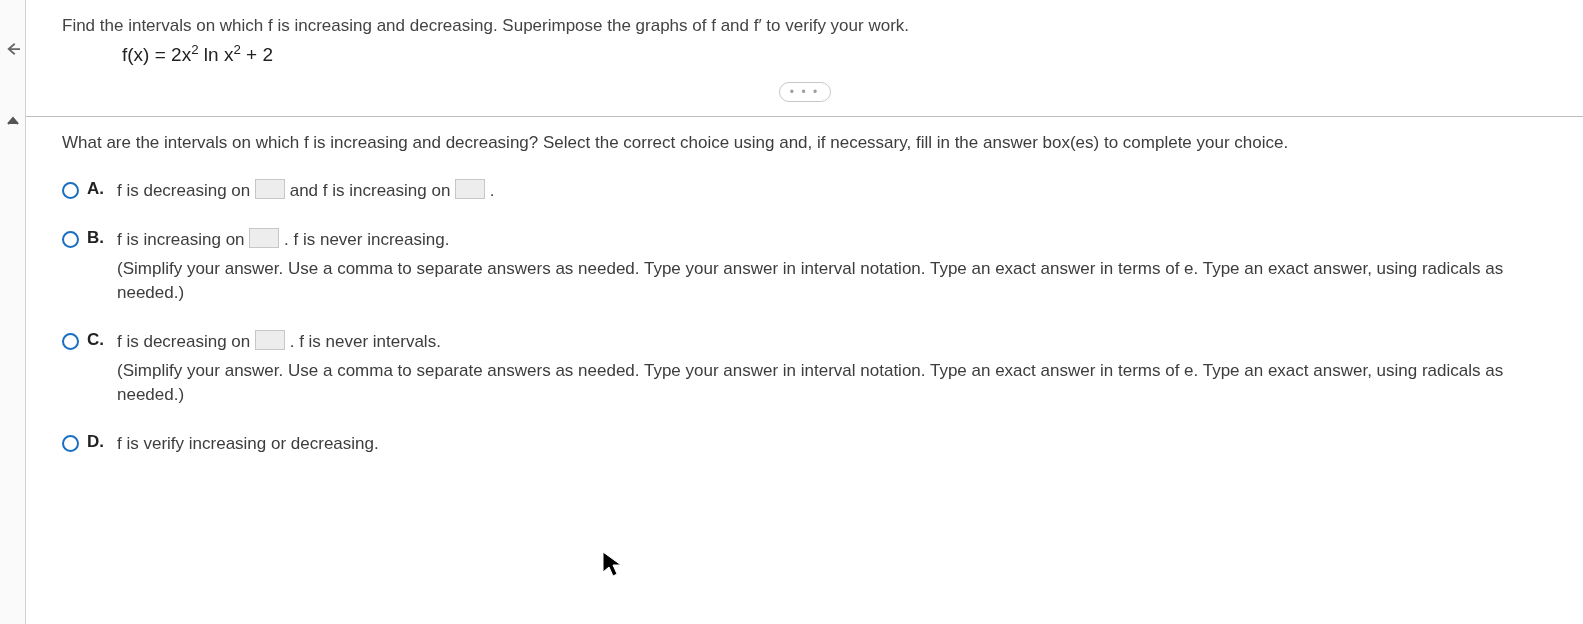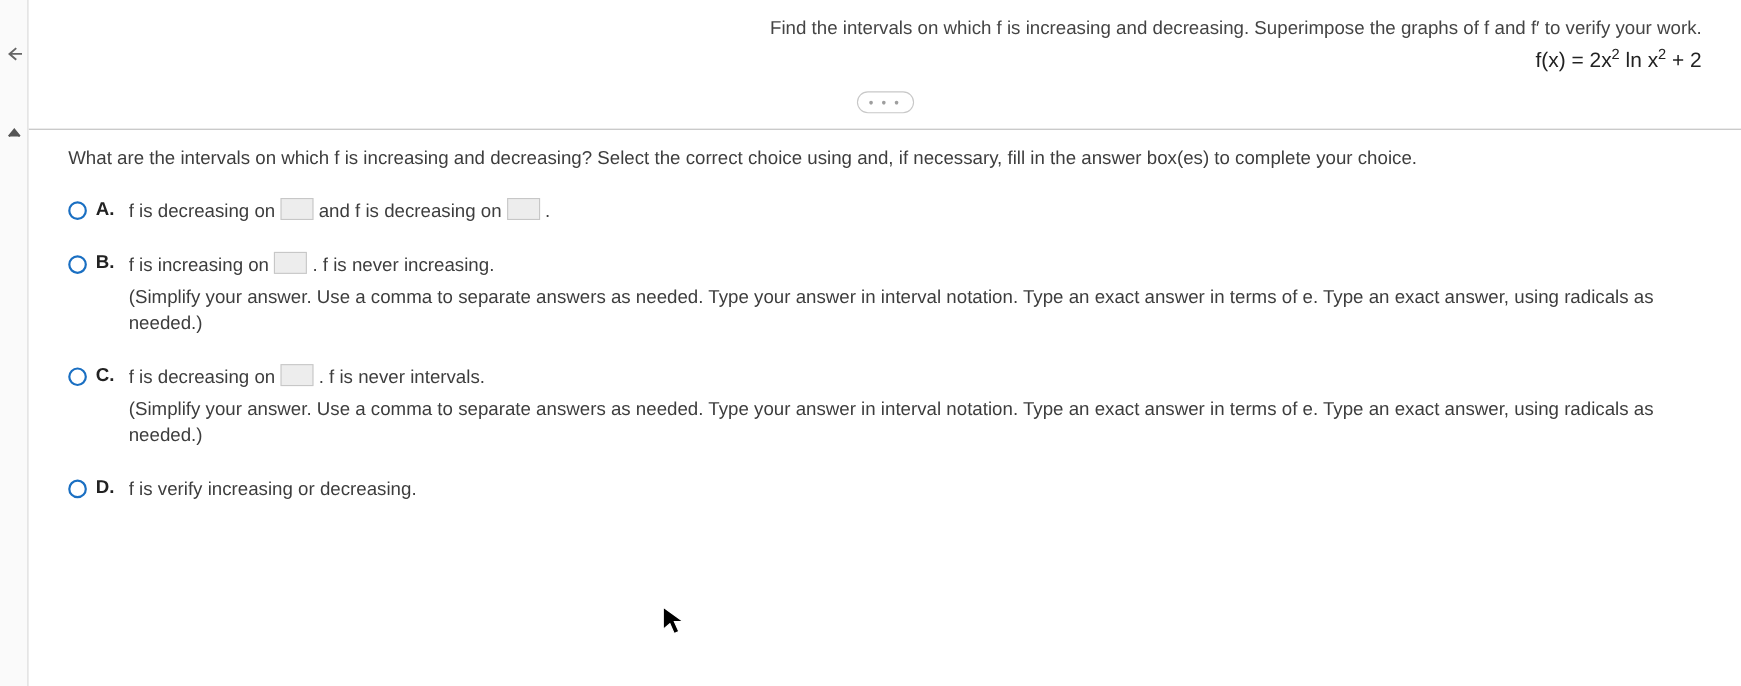--- a/index.html
+++ b/index.html
@@ -30,21 +30,20 @@
     }
     .content {
       flex: 1;
       background: #ffffff;
       padding: 0;
       overflow: hidden;
     }
     .question-block {
       padding: 16px 36px 8px 36px;
       border-bottom: 1px solid #bdbdbd;
-      text-align: right;
     }
     .prompt-line { color: #444; margin-bottom: 6px; }
     .formula {
       font-family: Liberation Sans, sans-serif;
       font-size: 19px;
       margin-left: 60px;
       color: #222;
       padding-bottom: 12px;
     }
     .formula .sup { font-size: 0.7em; vertical-align: super; }
@@ -139,21 +138,21 @@
 
   <div class="choices">
 
     <div class="choice">
       <div class="radio"></div>
       <div class="choice-letter">A.</div>
       <div class="choice-body">
         <div class="choice-line">
           <span>f is decreasing on </span>
           <span class="answer-box"></span>
-          <span> and f is decreasing on </span>
+          <span> and f is increasing on </span>
           <span class="answer-box"></span>
           <span>.</span>
         </div>
       </div>
     </div>
 
     <div class="choice">
       <div class="radio"></div>
       <div class="choice-letter">B.</div>
       <div class="choice-body">

